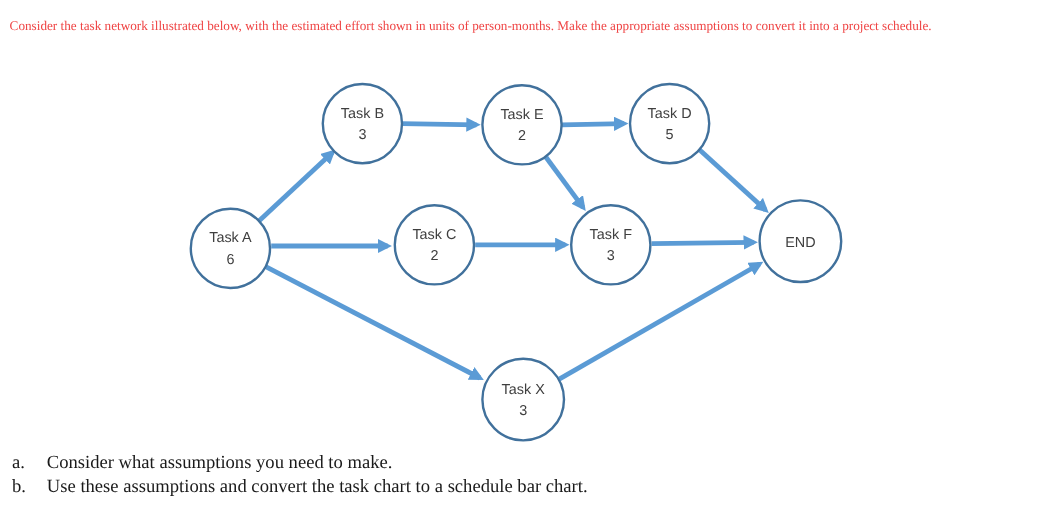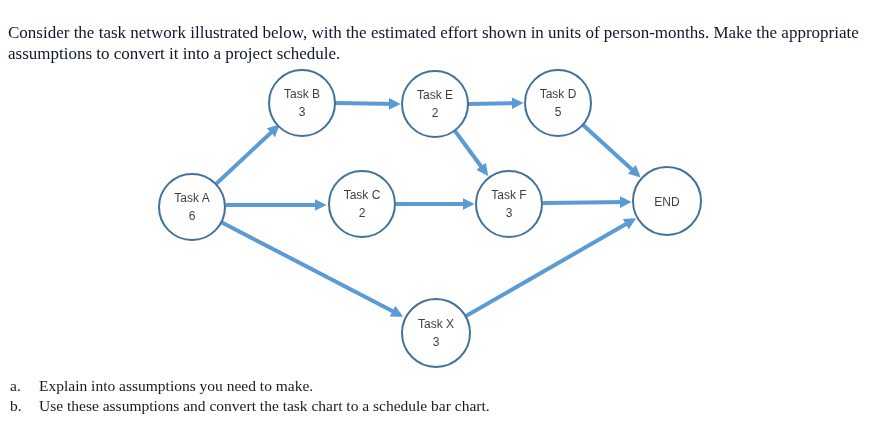--- a/index.html
+++ b/index.html
@@ -10,23 +10,23 @@
     background: #ffffff;
     overflow: hidden;
     font-family: "Liberation Serif", serif;
     color: #1a1a1a;
   }
   .intro {
     position: absolute;
     top: 5px;
     left: 8px;
     width: 866px;
-    font-size: 17px;
+    font-size: 11px;
     line-height: 1.26;
-    color: #0f172a;
+    color: #ef4444;
   }
   .diagram-svg {
     position: absolute;
     top: 0;
     left: 0;
     width: 883px;
     height: 422px;
   }
   .edge {
     stroke: #5B9BD5;
@@ -126,21 +126,21 @@
 
     <g>
       <circle class="node-circle" cx="667" cy="201" r="34"></circle>
       <text class="node-label" x="667" y="206">END</text>
     </g>
   </svg>
 
   <div class="questions">
     <div class="q-row">
       <span class="q-label">a.</span>
-      <span class="q-text">Explain into assumptions you need to make.</span>
+      <span class="q-text">Consider what assumptions you need to make.</span>
     </div>
     <div class="q-row">
       <span class="q-label">b.</span>
       <span class="q-text">Use these assumptions and convert the task chart to a schedule bar chart.</span>
     </div>
   </div>
 
 </div>
 
 </body></html>

